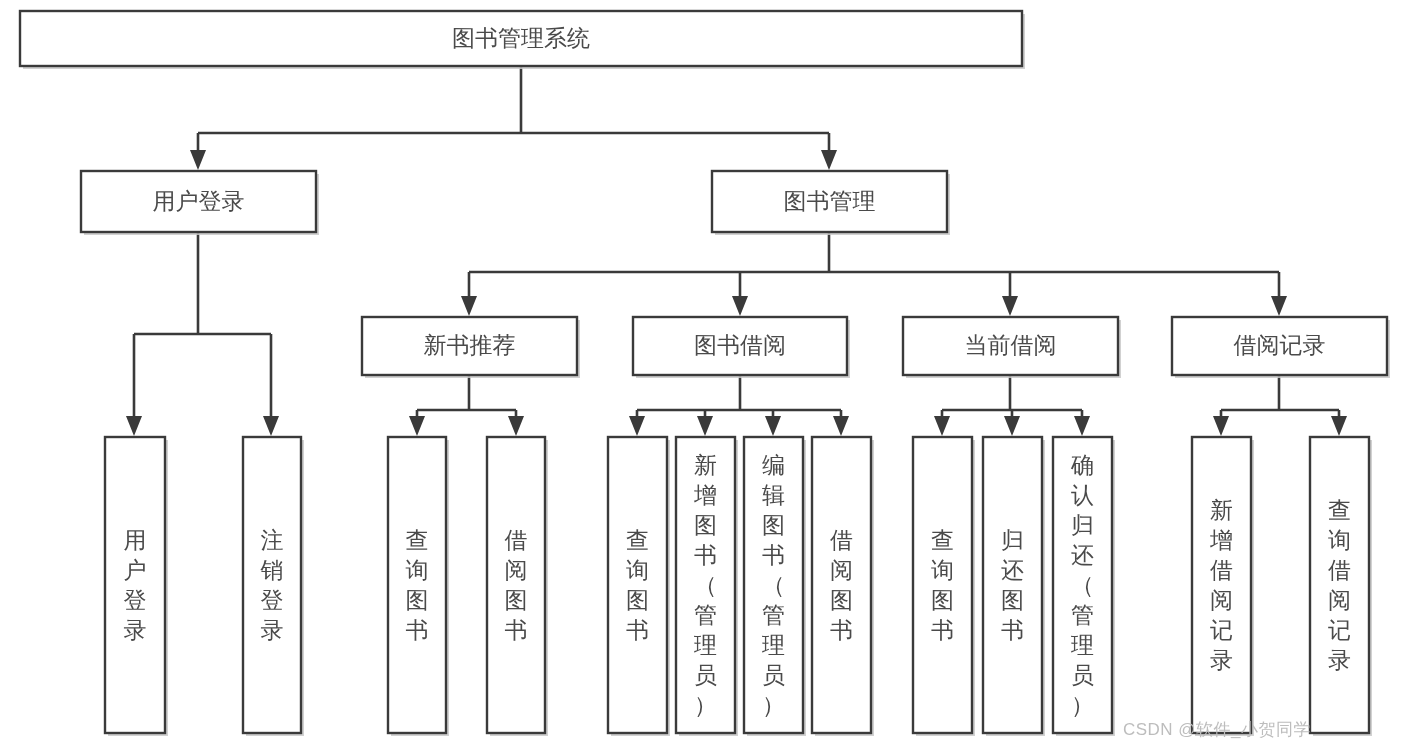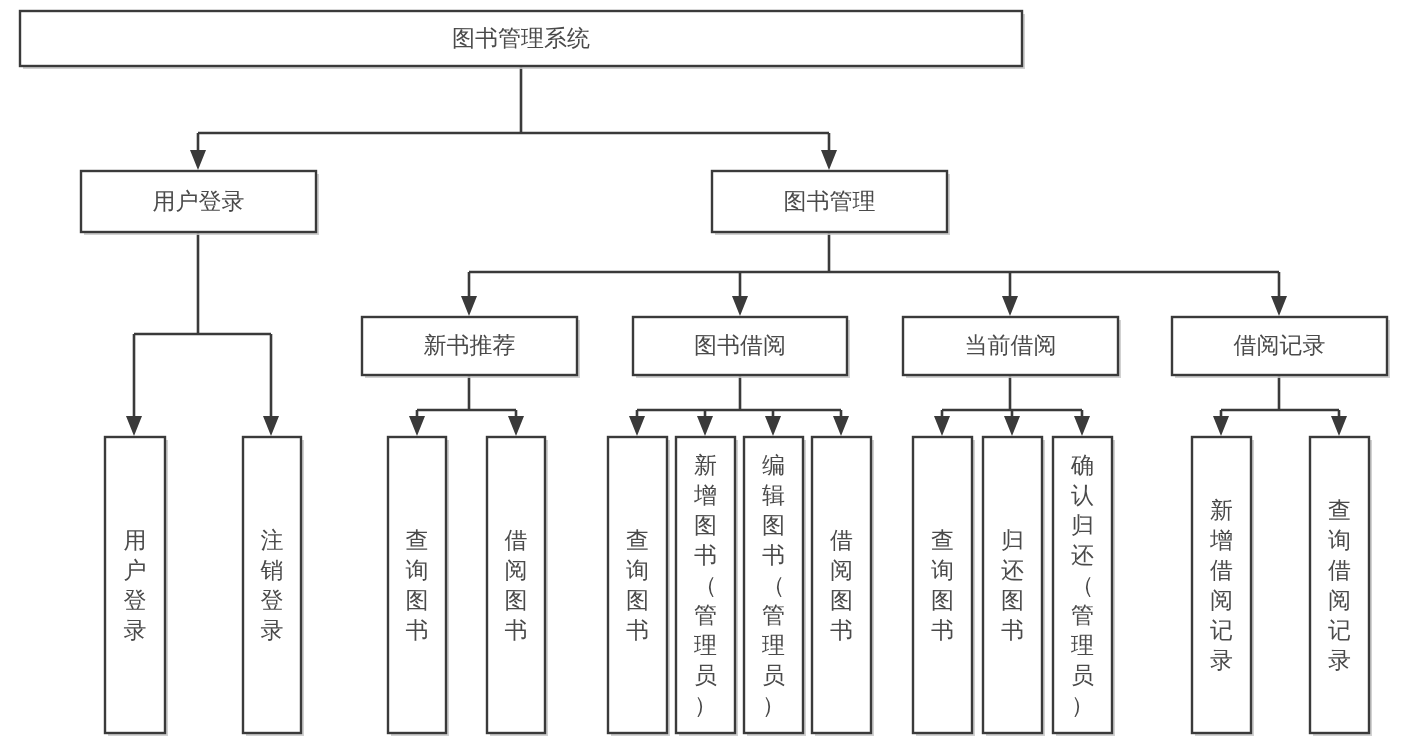--- a/index.html
+++ b/index.html
@@ -227,13 +227,14 @@
           <rect x="1192" y="437" width="59" height="296" class="node-box"></rect>
           <text x="1221.5" y="518.4" class="node-label-v"><tspan x="1221.5" dy="0">新</tspan><tspan x="1221.5" dy="30">增</tspan><tspan x="1221.5" dy="30">借</tspan><tspan x="1221.5" dy="30">阅</tspan><tspan x="1221.5" dy="30">记</tspan><tspan x="1221.5" dy="30">录</tspan></text>
         </g>
         <g>
           <rect x="1313" y="440" width="59" height="296" class="node-shadow"></rect>
           <rect x="1310" y="437" width="59" height="296" class="node-box"></rect>
           <text x="1339.5" y="518.4" class="node-label-v"><tspan x="1339.5" dy="0">查</tspan><tspan x="1339.5" dy="30">询</tspan><tspan x="1339.5" dy="30">借</tspan><tspan x="1339.5" dy="30">阅</tspan><tspan x="1339.5" dy="30">记</tspan><tspan x="1339.5" dy="30">录</tspan></text>
         </g>
       </g>
   </svg>
+  <div class="watermark">CSDN @软件_小贺同学</div>
 </div>
 
 </body></html>

